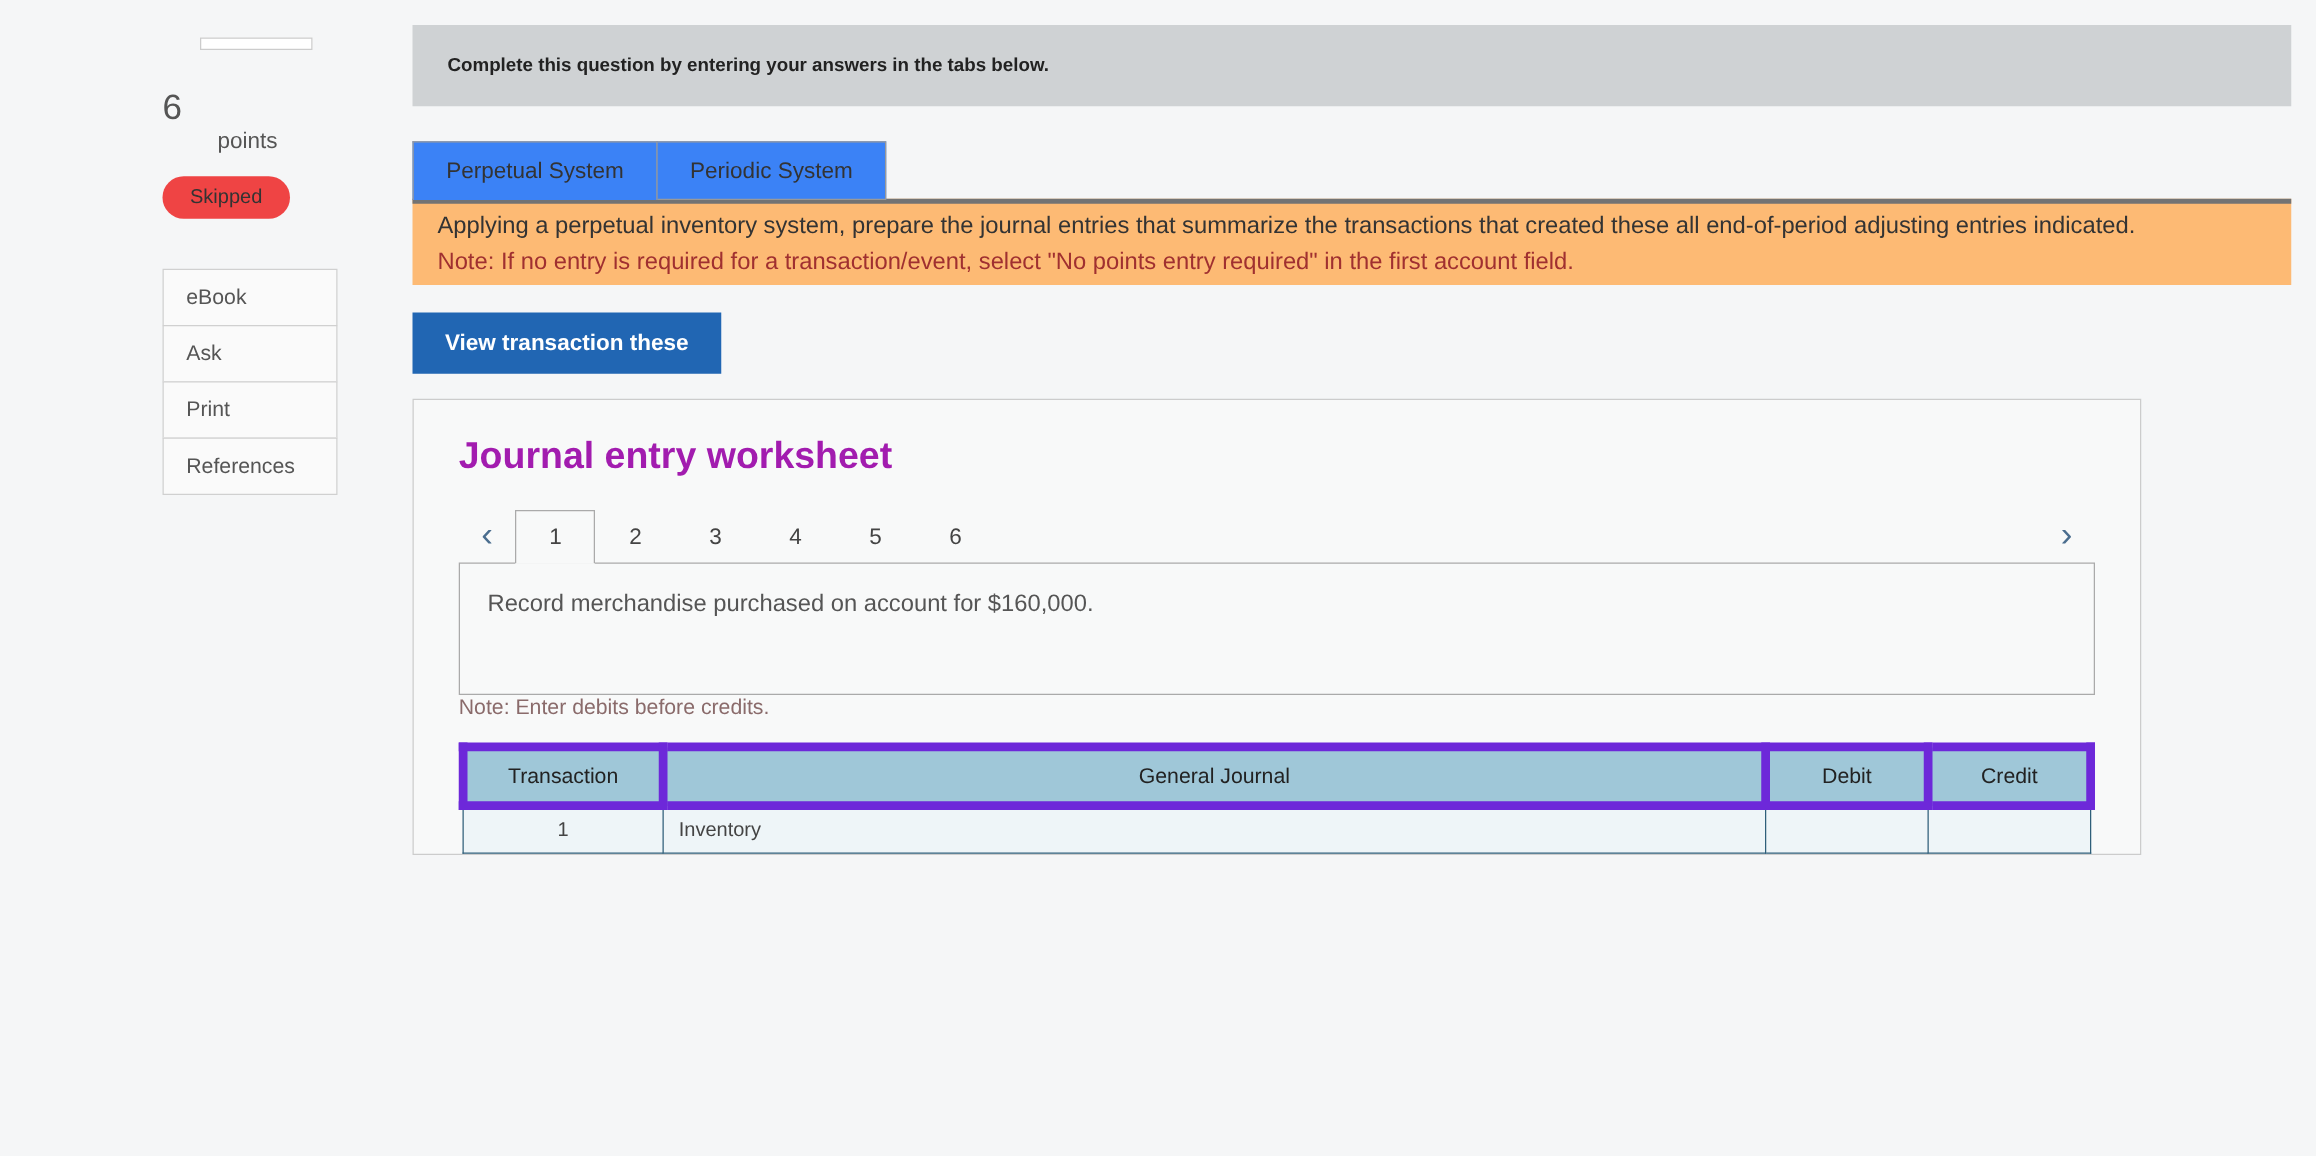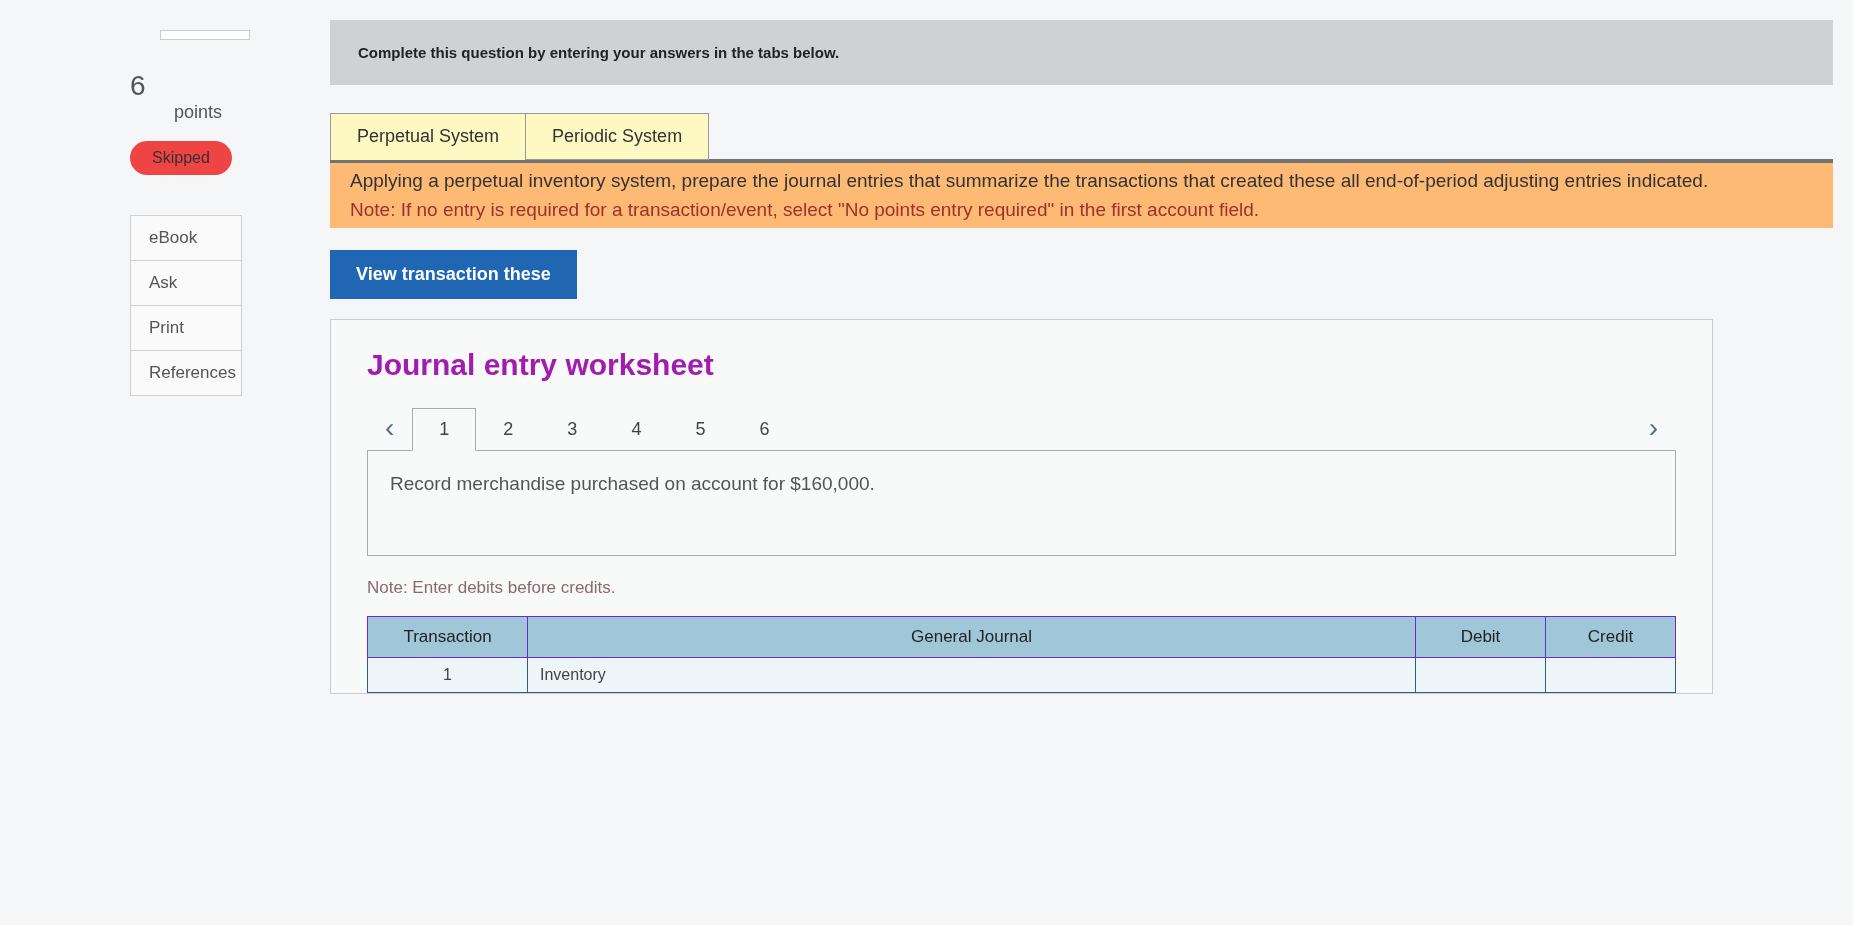--- a/index.html
+++ b/index.html
@@ -54,42 +54,42 @@
   }
   .tool-list { }
   .tool-item {
     border: 1px solid #d0d0d0;
     background: #fafafa;
     padding: 12px 18px;
     font-size: 17px;
     color: #555;
     cursor: pointer;
     margin-bottom: -1px;
-    width: 112px;
+    width: 140px;
   }
   .main {
     flex: 1;
     padding-left: 30px;
     padding-right: 20px;
   }
   .instruction-bar {
     background: #cfd2d4;
     padding: 24px 28px;
     font-size: 15px;
     font-weight: bold;
     color: #222;
     margin-bottom: 28px;
   }
   .system-tabs {
     display: flex;
     gap: 0;
   }
   .system-tab {
     border: 1px solid #999;
-    background: #fef9c3;
+    background: #3b82f6;
     padding: 12px 26px;
     font-size: 18px;
     text-align: center;
     color: #333;
     cursor: pointer;
     min-width: 140px;
     margin-right: -1px;
   }
   .system-tab.active {
     border-bottom: none;
@@ -161,34 +161,33 @@
   .page-tab.active {
     border: 1px solid #aaa;
     border-bottom: 1px solid #f8f9f9;
     background: #f8f9f9;
   }
   .transaction-desc {
     border: 1px solid #aaa;
     padding: 22px 22px 60px 22px;
     font-size: 19px;
     color: #555;
-    margin-bottom: 22px;
   }
   .note-debits {
     font-size: 17px;
     color: #8a6b6b;
     margin-bottom: 18px;
   }
   .je-table {
     border-collapse: collapse;
     width: 100%;
   }
   .je-table th {
     background: #9fc7d8;
-    border: 1px solid #6d28d9;
+    border: 7px solid #6d28d9;
     padding: 10px 12px;
     font-size: 17px;
     font-weight: normal;
     color: #222;
     text-align: center;
   }
   .je-table td {
     border: 1px solid #2f5f7a;
     padding: 8px 12px;
     font-size: 16px;

